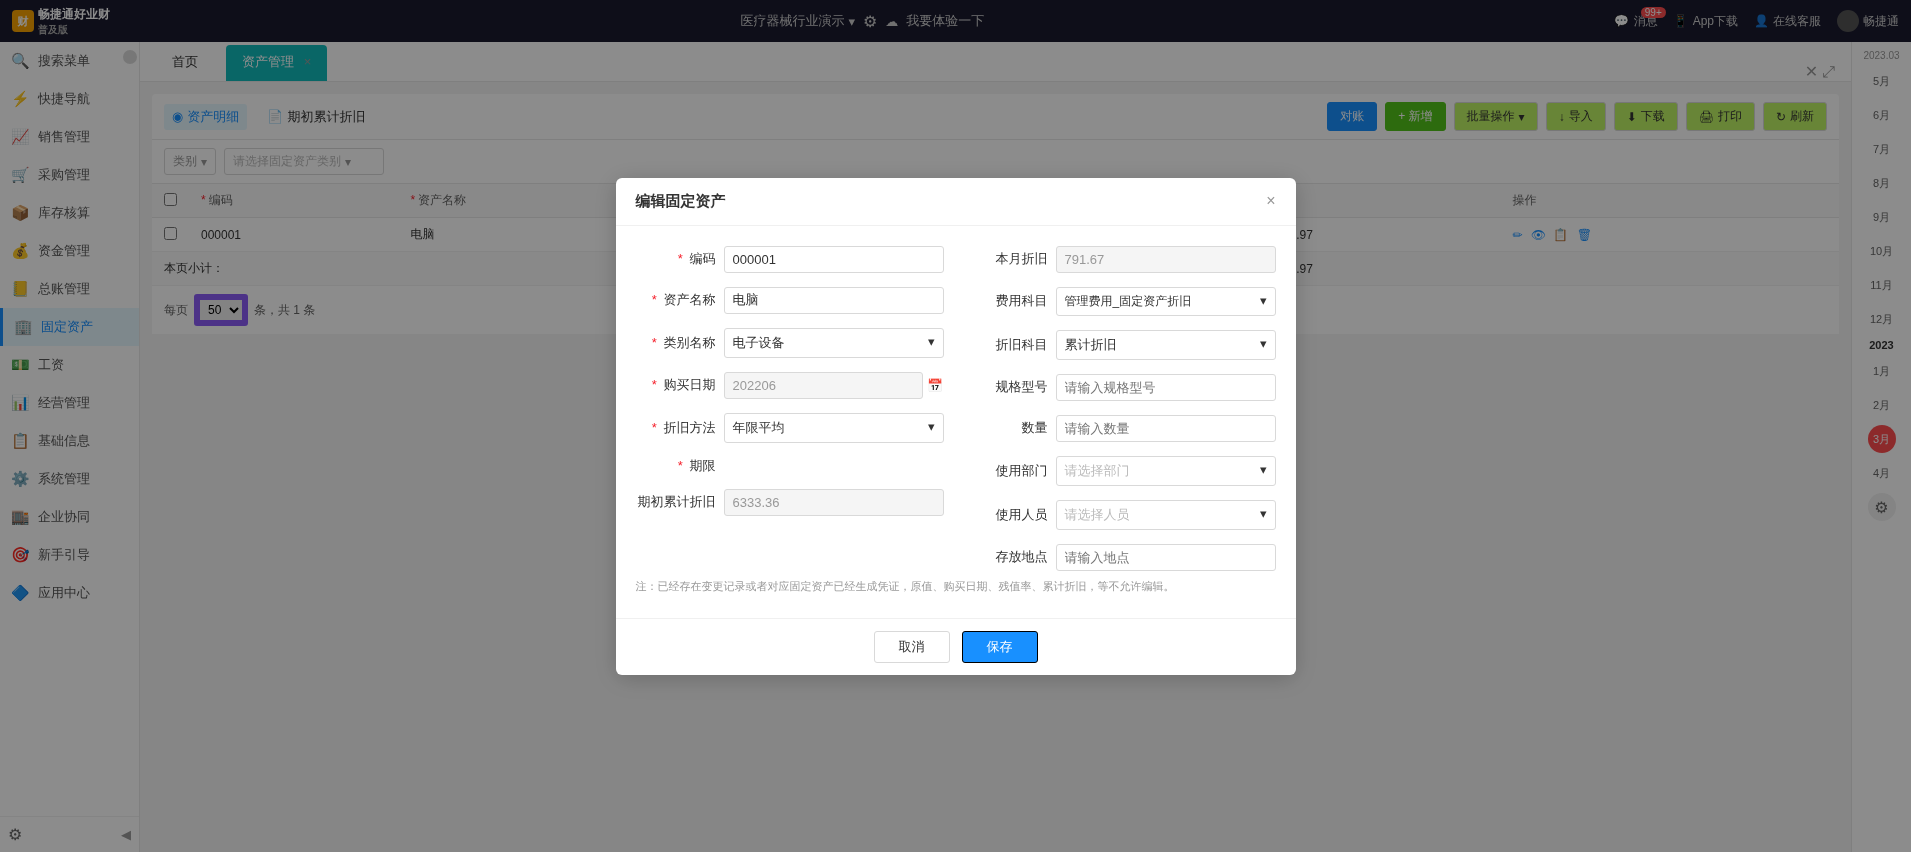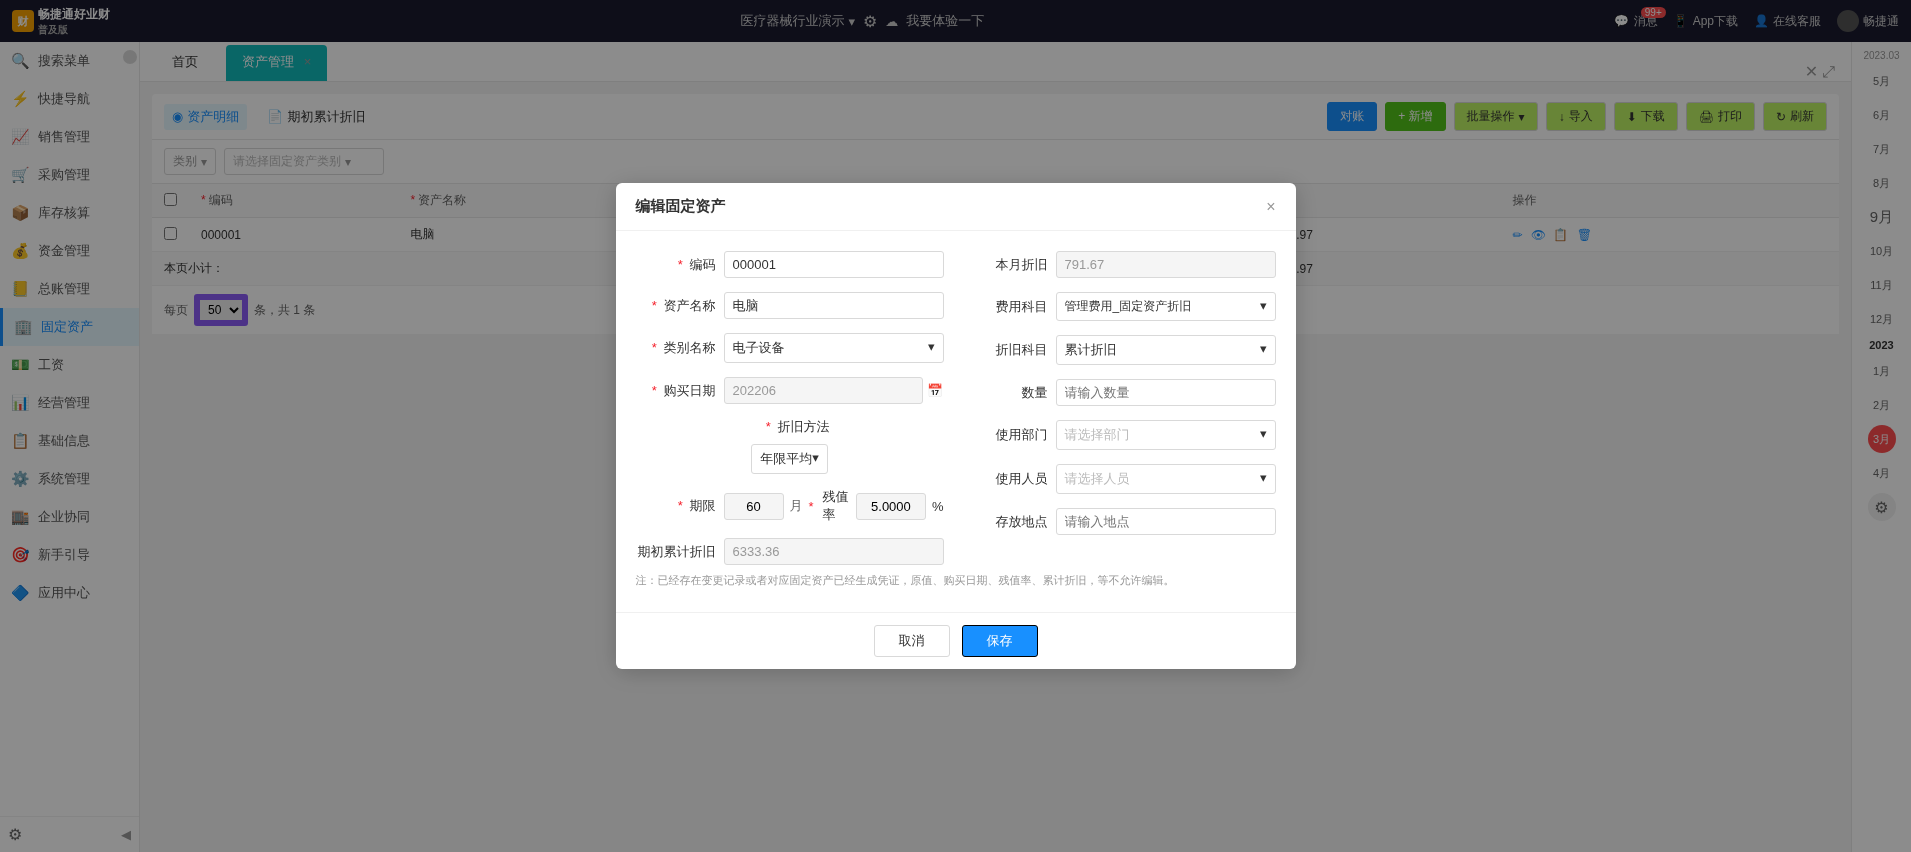--- a/index.html
+++ b/index.html
@@ -323,21 +323,21 @@
         </div>
       </div>
     </div>
 
     <div class="calendar-sidebar">
       <div style="font-size:10px;color:#999;text-align:center;">2023.03</div>
       <div class="cal-num" style="font-size:11px;">5月</div>
       <div class="cal-num" style="font-size:11px;">6月</div>
       <div class="cal-num" style="font-size:11px;">7月</div>
       <div class="cal-num" style="font-size:11px;">8月</div>
-      <div class="cal-num" style="font-size:15px;">9月</div>
+      <div class="cal-num" style="font-size:11px;">9月</div>
       <div class="cal-num" style="font-size:11px;">10月</div>
       <div class="cal-num" style="font-size:11px;">11月</div>
       <div class="cal-num" style="font-size:11px;">12月</div>
       <div style="font-size:11px;color:#333;font-weight:bold;">2023</div>
       <div class="cal-num" style="font-size:11px;">1月</div>
       <div class="cal-num" style="font-size:11px;">2月</div>
       <div class="cal-num today" style="font-size:11px;background:#ff4d4f;color:#fff;">3月</div>
       <div class="cal-num" style="font-size:11px;">4月</div>
       <div style="width:28px;height:28px;background:#f0f0f0;border-radius:50%;display:flex;align-items:center;justify-content:center;font-size:16px;cursor:pointer;">⚙</div>
     </div>
@@ -386,45 +386,37 @@
             <span class="form-label">
               <span class="required">*</span>
               <span>购买日期</span>
             </span>
             <div style="flex:1;display:flex;align-items:center;gap:4px;">
               <input class="form-input readonly" type="text" style="background: rgb(245, 245, 245);" value="202206">
               <span style="cursor:pointer;color:#999;">📅</span>
             </div>
           </div>
 
-          <div class="form-item" style="margin-bottom:14px;flex-direction:column;">
+          <div class="form-item" style="margin-bottom:14px;">
             <span class="form-label">
               <span class="required">*</span>
               <span>折旧方法</span>
             </span>
             <div class="form-select">
               <span>年限平均</span>
               <span>▾</span>
             </div>
           </div>
 
 
           <div class="form-item" style="margin-bottom:14px;">
             <span class="form-label">
               <span class="required">*</span>
               <span>期限</span>
             </span>
-            <div class="period-row">
-              <input class="period-input readonly" type="text" style="background: rgb(245, 245, 245);" value="60">
-              <span class="period-unit">月</span>
-              <span class="required">*</span>
-              <span>残值率</span>
-              <input class="residual-input readonly" type="text" style="background: rgb(245, 245, 245);" value="5.0000">
-              <span>%</span>
-            </div>
           </div>
 
           <div class="form-item">
             <span class="form-label">期初累计折旧</span>
             <input class="form-input readonly" type="text" style="background: rgb(245, 245, 245);" value="6333.36">
           </div>
         </div>
 
         <div>
 
@@ -442,20 +434,24 @@
           </div>
 
           <div class="form-item" style="margin-bottom:14px;">
             <span class="form-label">折旧科目</span>
             <div class="form-select">
               <span>累计折旧</span>
               <span>▾</span>
             </div>
           </div>
 
+          <div class="form-item" style="margin-bottom:14px;">
+            <span class="form-label">规格型号</span>
+            <input class="form-input" type="text" placeholder="请输入规格型号" style="">
+          </div>
 
           <div class="form-item" style="margin-bottom:14px;">
             <span class="form-label">数量</span>
             <input class="form-input" type="text" placeholder="请输入数量" style="">
           </div>
 
           <div class="form-item" style="margin-bottom:14px;">
             <span class="form-label">使用部门</span>
             <div class="form-select">
               <span class="form-select-placeholder">请选择部门</span>

